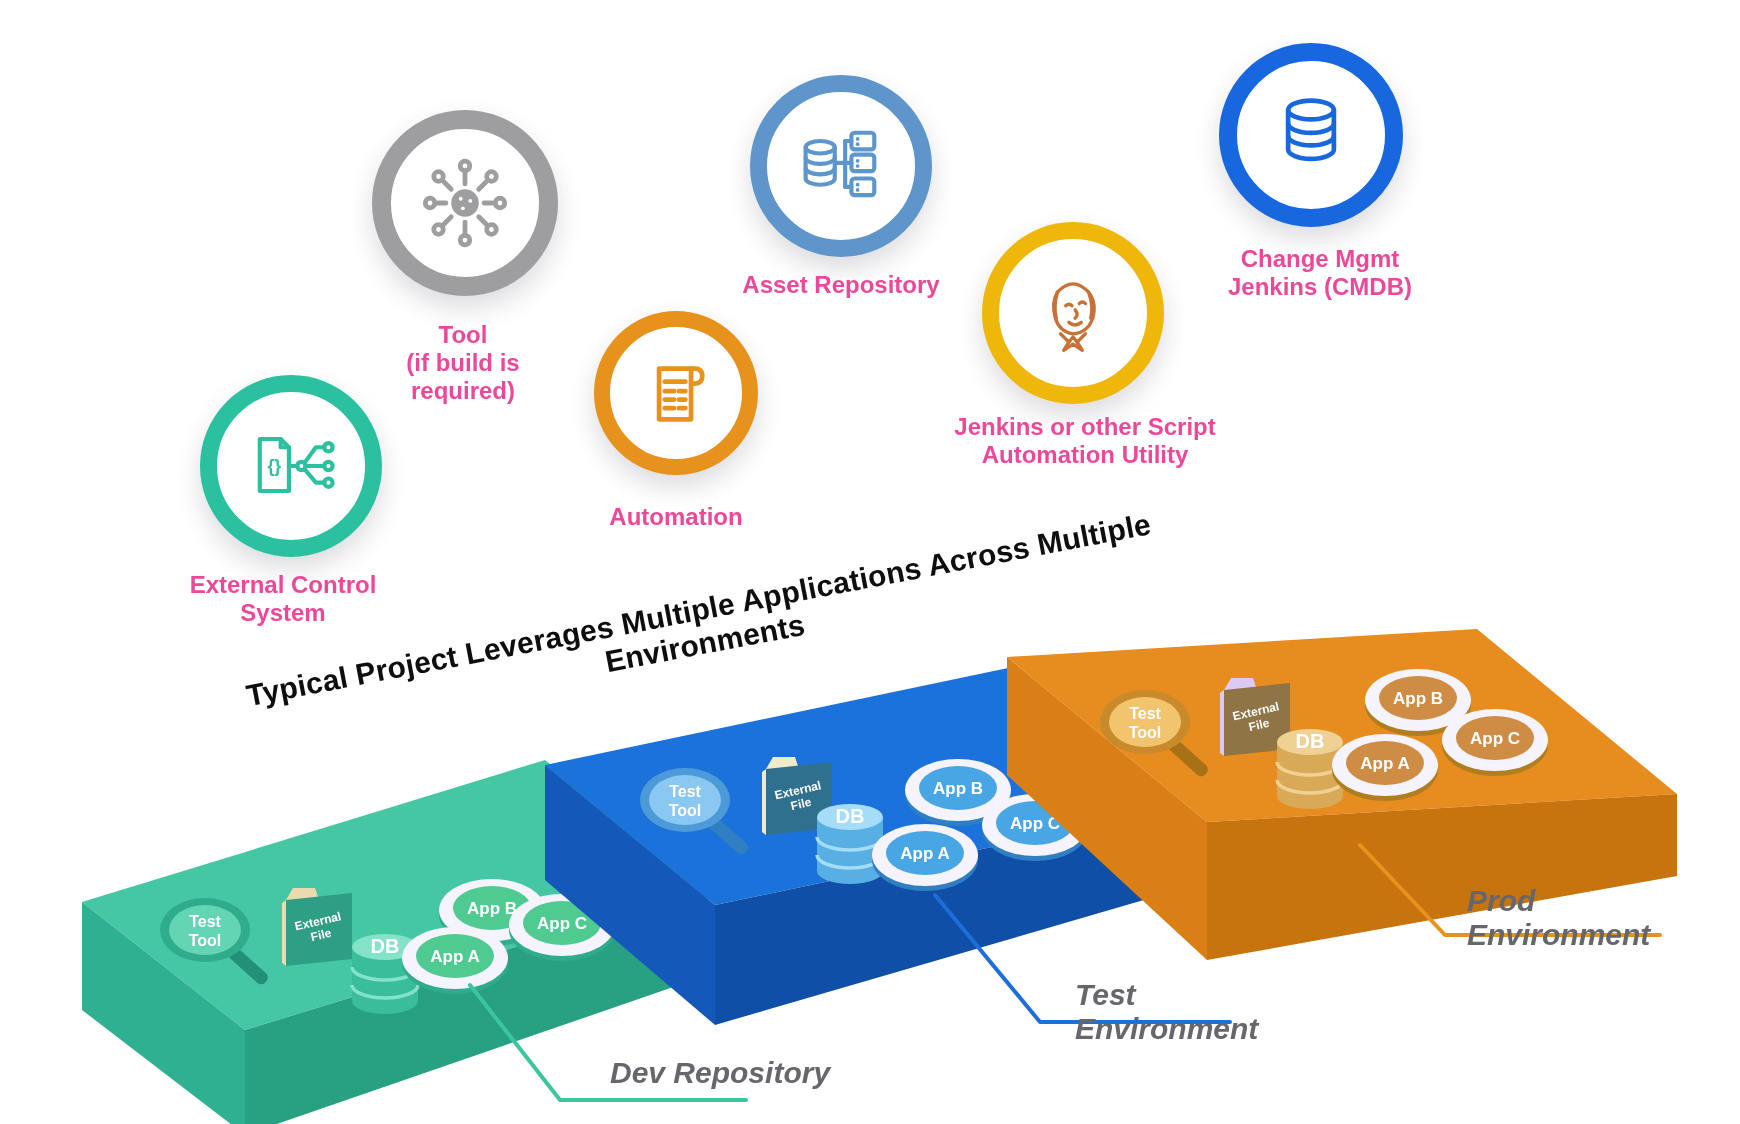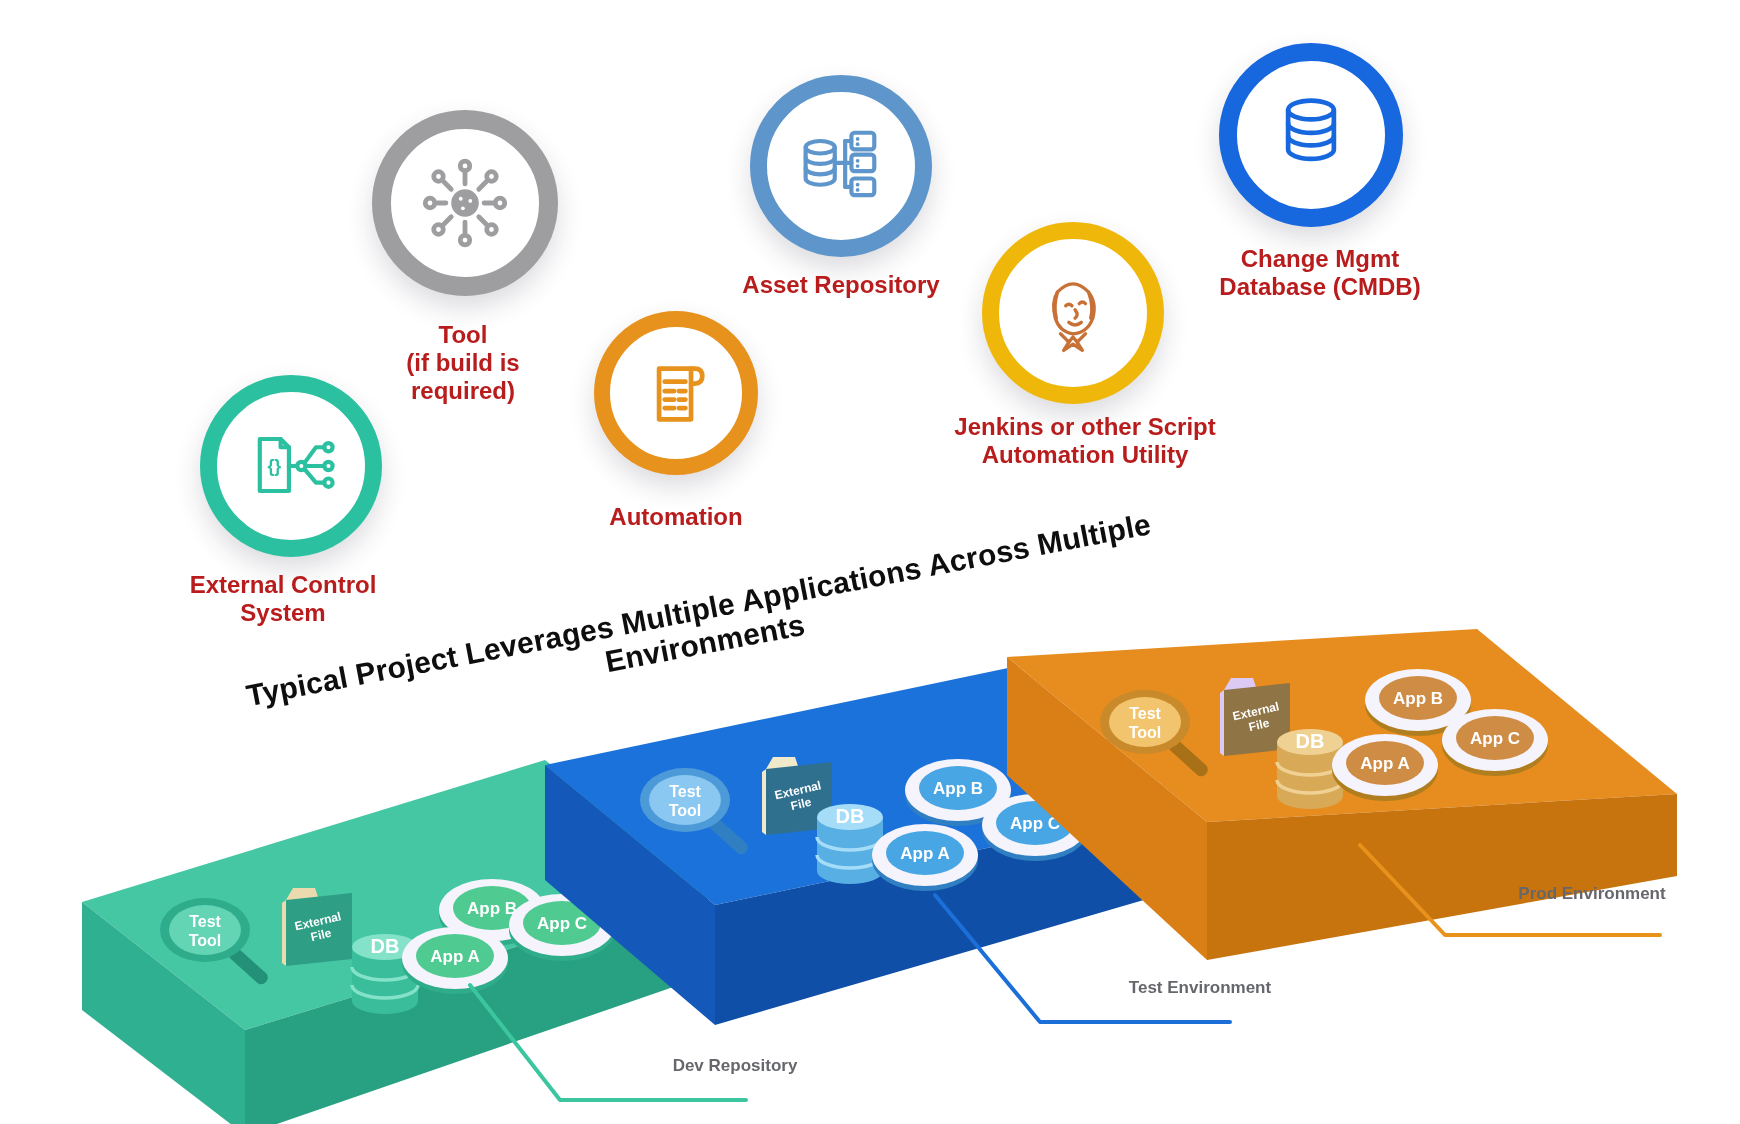--- a/index.html
+++ b/index.html
@@ -3,22 +3,22 @@
 <meta charset="utf-8">
 <style>
   html,body{margin:0;padding:0;background:#ffffff;}
   .stage{position:relative;width:1740px;height:1124px;overflow:hidden;background:#ffffff;
          font-family:"Liberation Sans",sans-serif;}
   svg text{font-family:"Liberation Sans",sans-serif;}
   
   .tool-circle{position:absolute;border-radius:50%;background:#fff;box-sizing:border-box;
                display:flex;align-items:center;justify-content:center;
                box-shadow:0 12px 26px rgba(40,40,60,.16);}
-  .tool-label{position:absolute;text-align:center;font-weight:bold;font-size:24px;line-height:28px;color:#b91c1c;}
-  .env-label{position:absolute;text-align:center;font-weight:bold;font-size:17px;color:#66676C;}
+  .tool-label{position:absolute;text-align:center;font-weight:bold;font-size:24px;line-height:28px;color:#ec4899;}
+  .env-label{position:absolute;font-weight:bold;font-size:30px;color:#66676C;font-style:italic;}
   .title{position:absolute;left:140px;top:593px;width:1120px;height:48px;
          transform:rotate(-10.8deg);text-align:center;
          font-size:30px;font-weight:800;color:#0e0e0e;letter-spacing:.2px;}
   
   .platform--teal{--top:#45C7A3;--left:#2FB090;--front:#28A082;--ring:#2EAC8C;--glass:#63D4B4;
      --handle:#239178;--fbody:#2E9E85;--ftab:#EBDAAE;--dbbody:#3ABD9A;--dbtop:#84E2C8;
      --appinner:#4FCB92;--rim:#2EAC8C;}
   .platform--blue{--top:#1C72DB;--left:#1459B9;--front:#0F4FA8;--ring:#4D9AD8;--glass:#8AC8F2;
      --handle:#2F7FC2;--fbody:#30708F;--ftab:#F0E9CA;--dbbody:#57AFE4;--dbtop:#A5DCF8;
      --appinner:#49A6E5;--rim:#2F7FC2;}
@@ -336,21 +336,21 @@
   </div>
   <div class="tool-label" style="left:920px;top:413px;width:330px;">
     <div>Jenkins or other Script</div>
     <div>Automation Utility</div>
   </div>
   <div class="tool-label" style="left:701px;top:271px;width:280px;">
     <div>Asset Repository</div>
   </div>
   <div class="tool-label" style="left:1175px;top:245px;width:290px;">
     <div>Change Mgmt</div>
-    <div>Database (CMDB)</div>
+    <div>Jenkins (CMDB)</div>
   </div>
 
   <div class="title">Typical Project Leverages Multiple Applications Across Multiple Environments</div>
 
   <div class="env-label" style="left:610px;top:1056px;width:250px;">Dev Repository</div>
   <div class="env-label" style="left:1075px;top:978px;width:250px;">Test Environment</div>
   <div class="env-label" style="left:1467px;top:884px;width:250px;">Prod Environment</div>
 
 </div>
 

